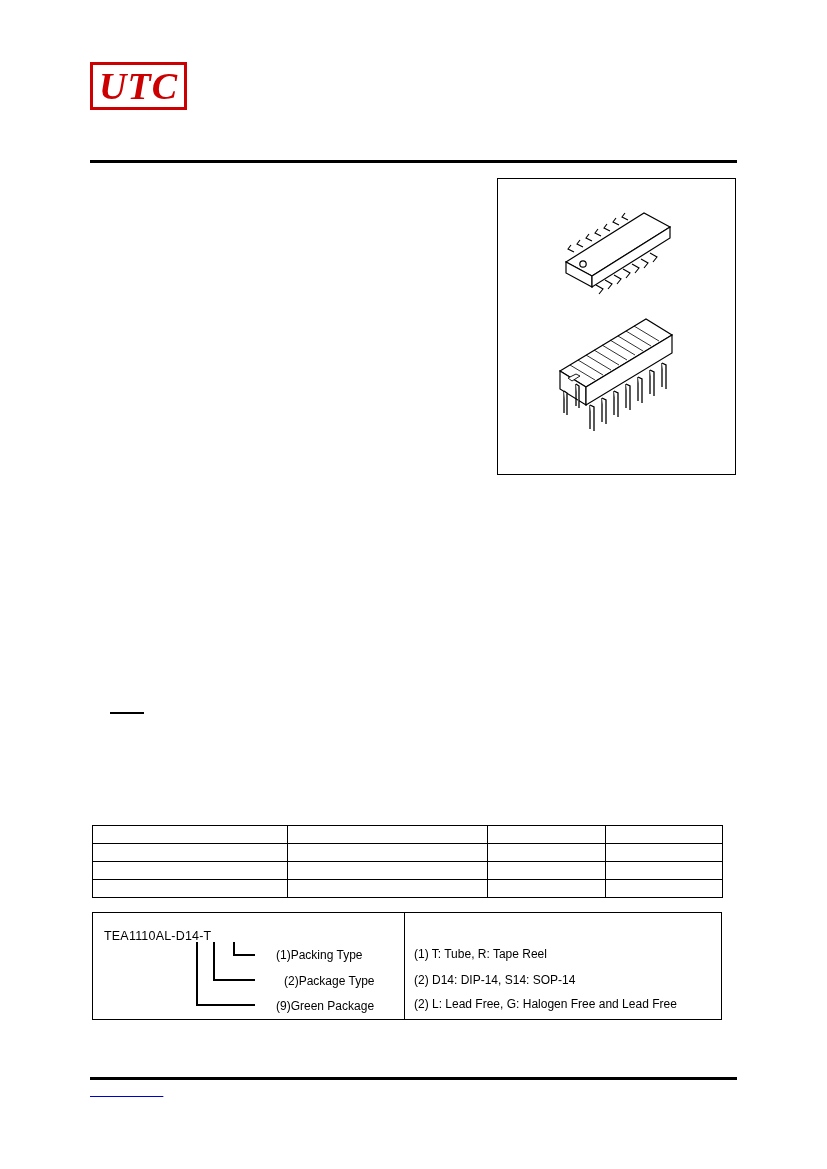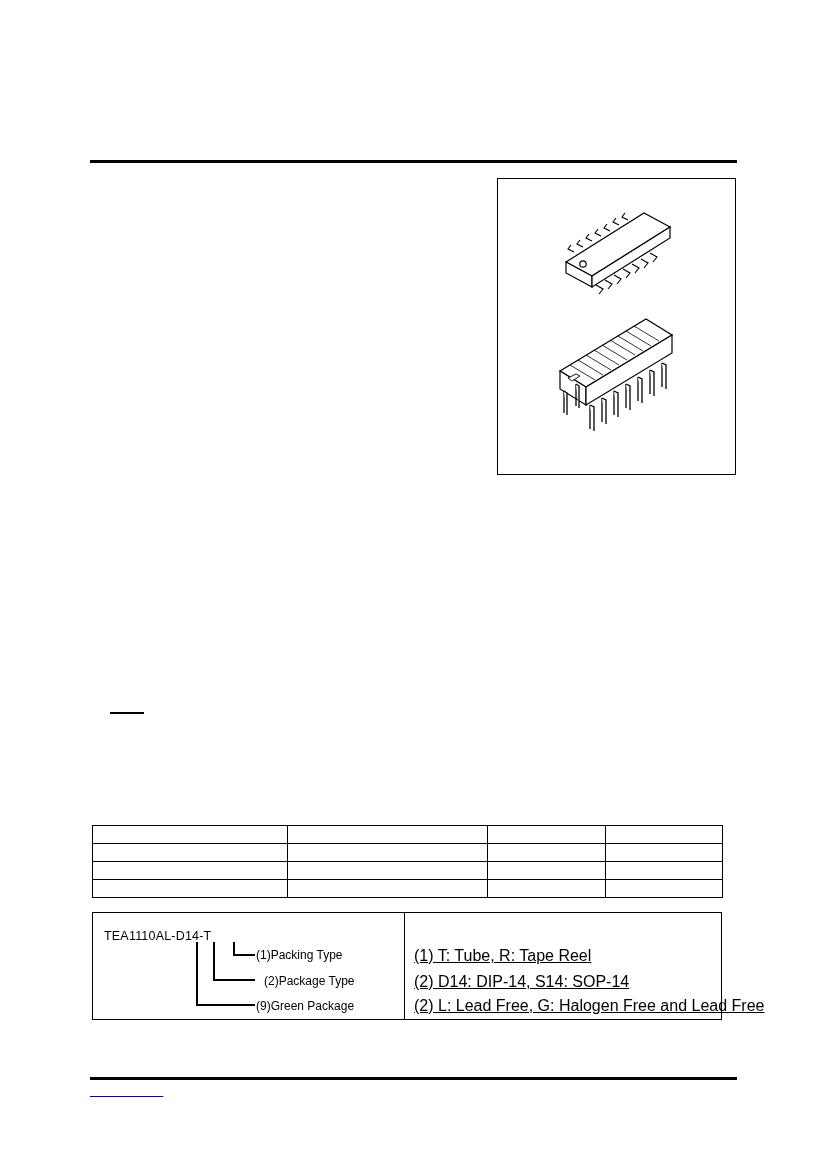--- a/index.html
+++ b/index.html
@@ -121,30 +121,30 @@
   .decode-part {
     position: absolute;
     left: 104px;
     top: 929px;
     font-size: 12.5px;
     letter-spacing: 0.2px;
   }
   .decode-label {
     position: absolute;
     font-size: 12px;
+    margin-left: 20px;
   }
   .dl1 { left: 256px; top: 948px; }
   .dl2 { left: 264px; top: 974px; }
   .dl3 { left: 256px; top: 999px; }
 
   .decode-note {
     position: absolute;
-    font-size: 16px;
+    font-size: 12px;
     left: 414px;
-    text-decoration: underline;
   }
   .dn1 { top: 947px; }
   .dn2 { top: 973px; }
   .dn3 { top: 997px; }
 
   
   .lead { position: absolute; background: #000000; }
 
   
   .footer-link {
@@ -154,20 +154,23 @@
     font-size: 11px;
     color: #0000cc;
     text-decoration: underline;
   }
 </style>
 </head>
 <body>
 
 <div class="page">
 
+  <div class="logo-box">
+    <div class="logo-text">UTC</div>
+  </div>
 
   <div class="rule-top"></div>
 
   <div class="pkg-box">
     <svg width="237" height="295" viewBox="0 0 237 295">
 
       <g stroke="#000" stroke-width="1.2" fill="#ffffff">
 
         <polygon points="68,83 146,34 172,48 94,97" fill="#ffffff"></polygon>
         <polygon points="68,83 94,97 94,108 68,94" fill="#ffffff"></polygon>

